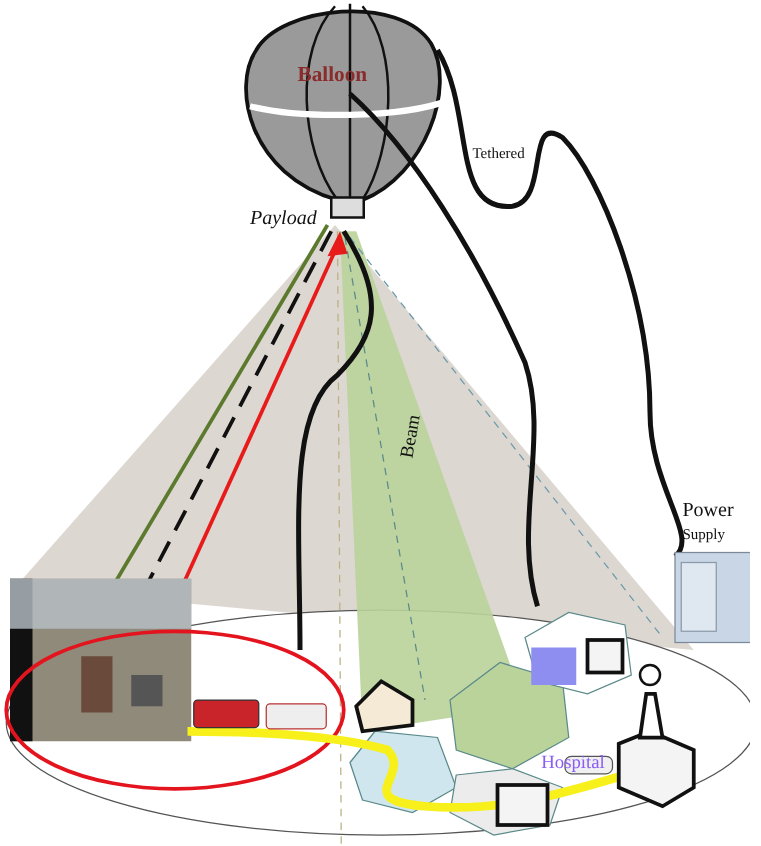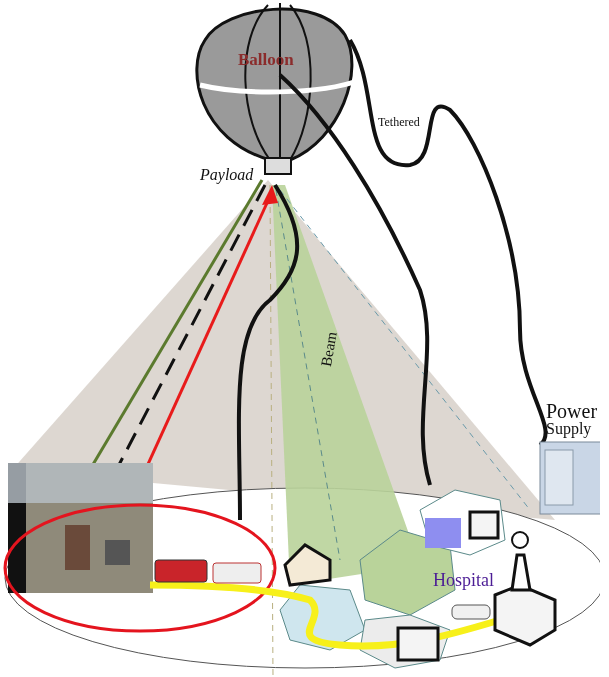--- a/index.html
+++ b/index.html
@@ -70,16 +70,16 @@
   <rect x="452" y="605" width="38" height="14" rx="5" fill="#f0f0f0" stroke="#555"></rect>
 
   <rect x="540" y="442" width="69" height="72" fill="#c9d6e6" stroke="#7a8a9a"></rect>
   <rect x="545" y="450" width="28" height="55" fill="#dfe7f0" stroke="#8a9aaa"></rect>
 </svg>
 
 <div class="lbl" style="left:238px;top:50px;font-size:17px;font-weight:bold;color:#8b2c2c;">Balloon</div>
 <div class="lbl" style="left:200px;top:166px;font-size:16px;font-style:italic;">Payload</div>
 <div class="lbl" style="left:378px;top:115px;font-size:12px;">Tethered</div>
 <div class="lbl" style="left:318px;top:365px;font-size:15px;transform:rotate(-80deg);transform-origin:left top;">Beam</div>
-<div class="lbl" style="left:546px;top:400px;font-size:20px;">Power</div>
-<div class="lbl" style="left:546px;top:420px;font-size:16px;">Supply</div>
-<div class="lbl" style="left:433px;top:570px;font-size:18px;color:#4c1d95;">Hospital</div>
+<div class="lbl" style="left:546px;top:400px;font-size:16px;">Power</div>
+<div class="lbl" style="left:546px;top:420px;font-size:12px;">Supply</div>
+<div class="lbl" style="left:433px;top:602px;font-size:15px;color:#8b5cf6;">Hospital</div>
 </div>
 
 </body></html>

